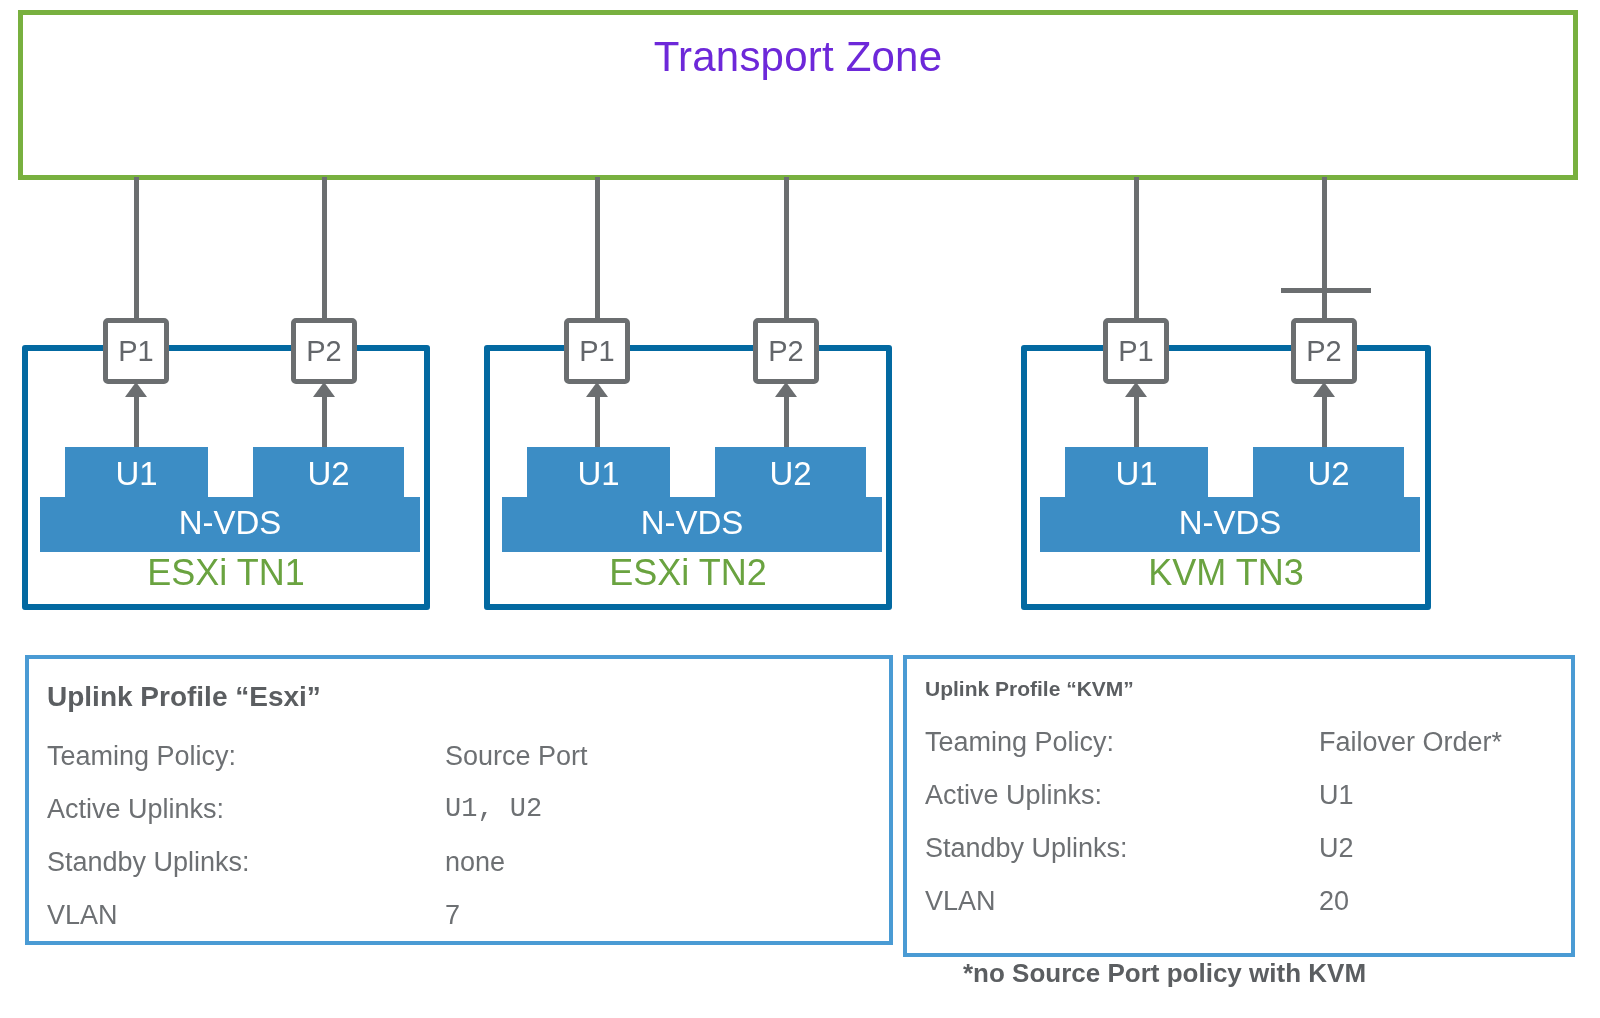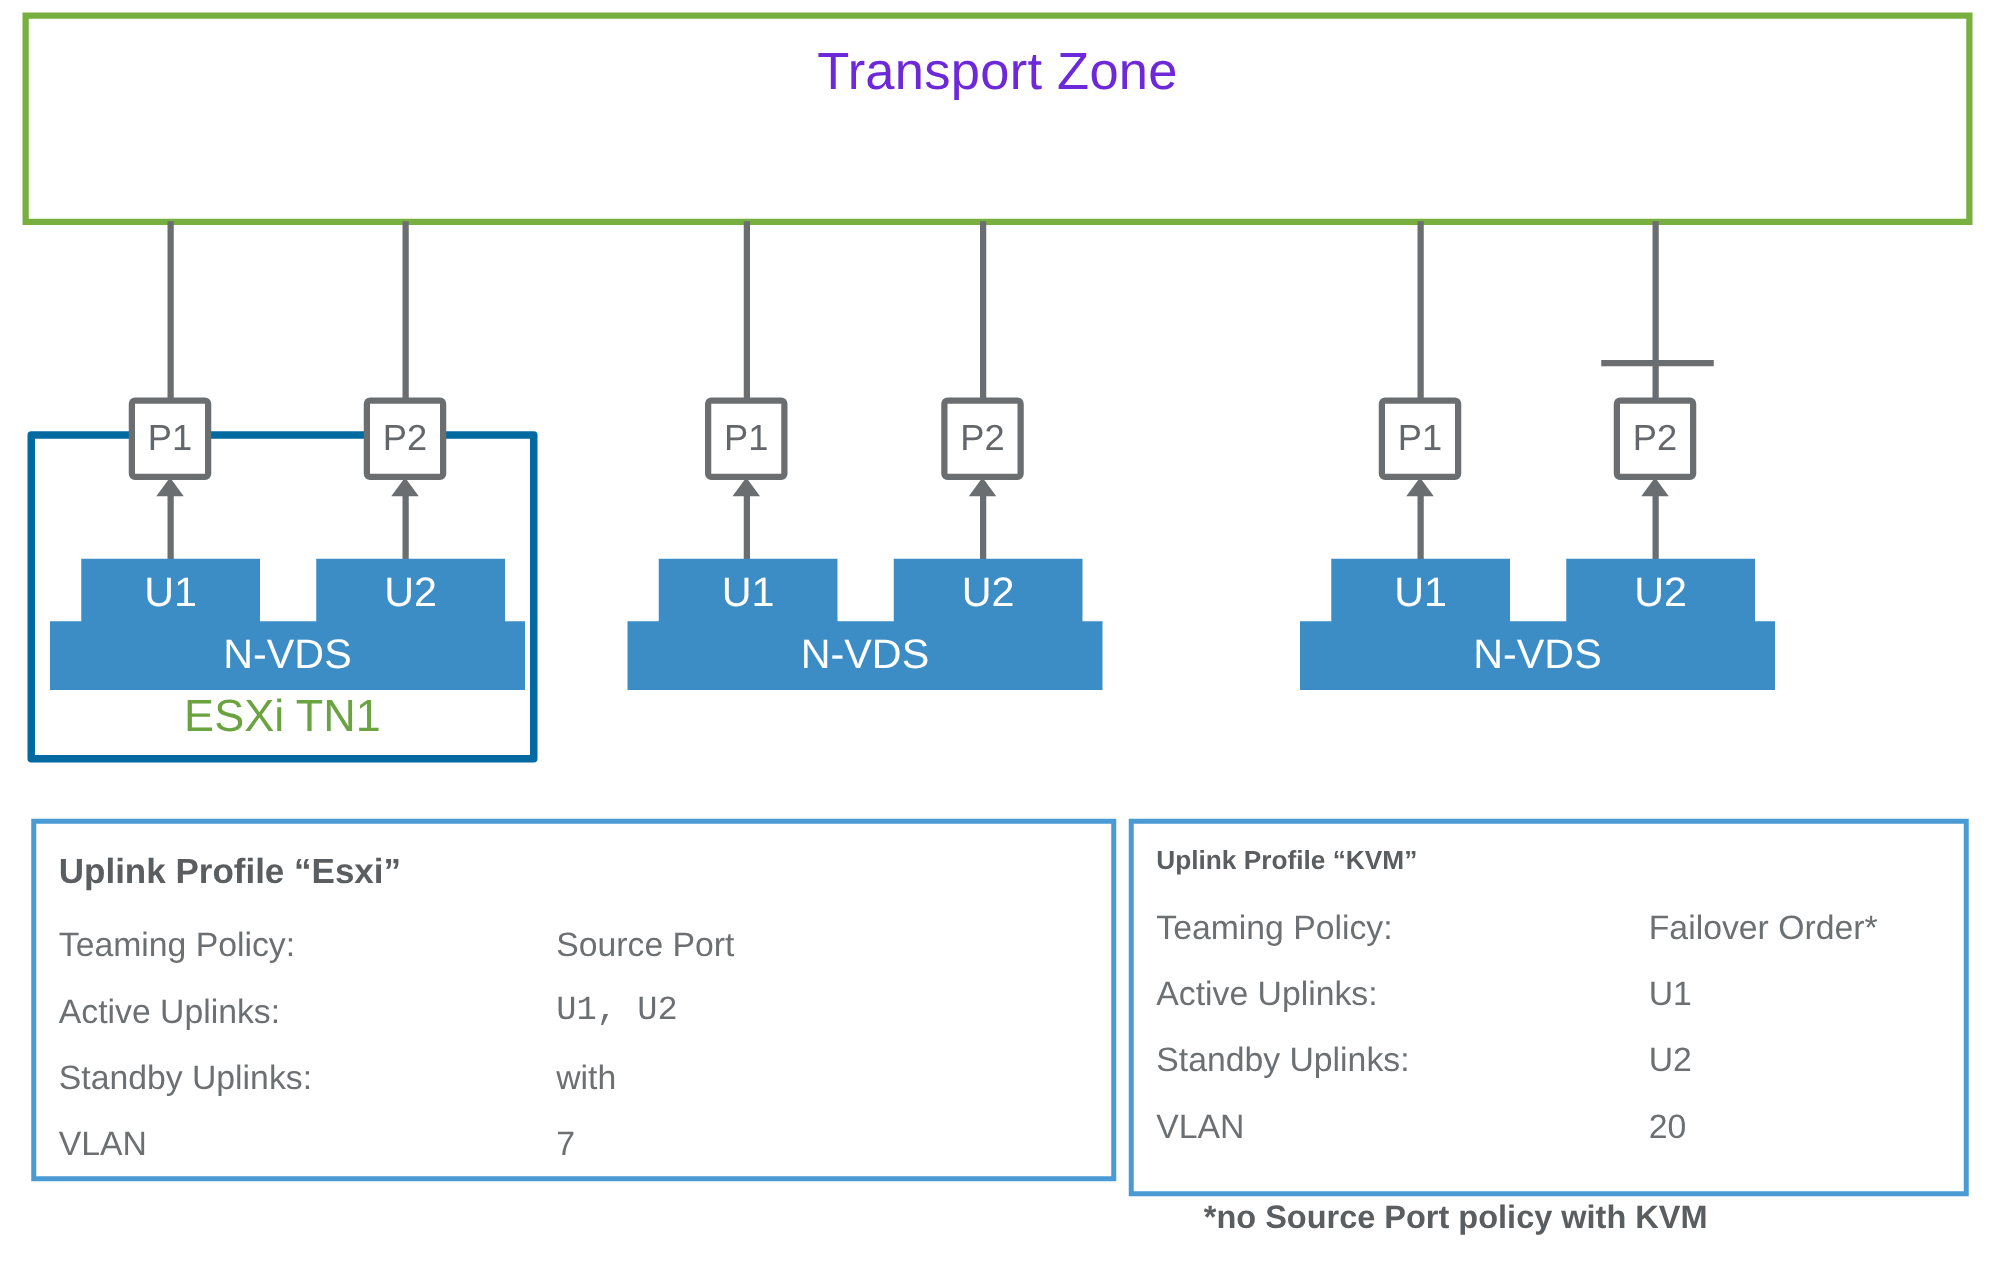--- a/index.html
+++ b/index.html
@@ -192,40 +192,46 @@
   <div class="arrow-shaft" style="left:322px; top:395px; height:55px;"></div>
   <div class="arrow-head" style="left:313px; top:382px;"></div>
 
   <div class="nvds-tab" style="left:65px;  top:447px; width:143px; height:52px;"></div>
   <div class="nvds-tab" style="left:253px; top:447px; width:151px; height:52px;"></div>
   <div class="nvds-base" style="left:40px;  top:497px; width:380px; height:55px;"></div>
   <div class="nvds-tab-label" style="left:65px; top:455px; width:143px;">U1</div>
   <div class="nvds-tab-label" style="left:253px; top:455px; width:151px;">U2</div>
   <div class="nvds-base-label" style="left:40px; top:504px; width:380px;">N-VDS</div>
 
+  <div class="tn-box" style="left:484px; top:345px; width:408px; height:265px;">
+    <div class="tn-label">ESXi TN2</div>
+  </div>
 
   <div class="p-box" style="left:564px; top:318px;">
     <span>P1</span>
   </div>
   <div class="p-box" style="left:753px; top:318px;">
     <span>P2</span>
   </div>
 
   <div class="arrow-shaft" style="left:595px; top:395px; height:55px;"></div>
   <div class="arrow-head" style="left:586px; top:382px;"></div>
   <div class="arrow-shaft" style="left:784px; top:395px; height:55px;"></div>
   <div class="arrow-head" style="left:775px; top:382px;"></div>
 
   <div class="nvds-tab" style="left:527px; top:447px; width:143px; height:52px;"></div>
   <div class="nvds-tab" style="left:715px; top:447px; width:151px; height:52px;"></div>
   <div class="nvds-base" style="left:502px; top:497px; width:380px; height:55px;"></div>
   <div class="nvds-tab-label" style="left:527px; top:455px; width:143px;">U1</div>
   <div class="nvds-tab-label" style="left:715px; top:455px; width:151px;">U2</div>
   <div class="nvds-base-label" style="left:502px; top:504px; width:380px;">N-VDS</div>
 
+  <div class="tn-box" style="left:1021px; top:345px; width:410px; height:265px;">
+    <div class="tn-label">KVM TN3</div>
+  </div>
 
   <div class="p-box" style="left:1103px; top:318px;">
     <span>P1</span>
   </div>
   <div class="p-box" style="left:1291px; top:318px;">
     <span>P2</span>
   </div>
 
   <div class="arrow-shaft" style="left:1134px; top:395px; height:55px;"></div>
   <div class="arrow-head" style="left:1125px; top:382px;"></div>
@@ -245,21 +251,21 @@
     <div class="profile-row" style="top:82px;">
       <span class="key" style="left:18px;">Teaming Policy:</span>
       <span class="val" style="left:392px;">Source Port</span>
     </div>
     <div class="profile-row" style="top:135px;">
       <span class="key" style="left:18px;">Active Uplinks:</span>
       <span class="val" style="left:392px;font-family:Liberation Mono, monospace;">U1, U2</span>
     </div>
     <div class="profile-row" style="top:188px;">
       <span class="key" style="left:18px;">Standby Uplinks:</span>
-      <span class="val" style="left:392px;">with</span>
+      <span class="val" style="left:392px;">none</span>
     </div>
     <div class="profile-row" style="top:241px;">
       <span class="key" style="left:18px;">VLAN</span>
       <span class="val" style="left:392px;">7</span>
     </div>
   </div>
 
   <div class="profile-box" style="left:903px; top:655px; width:672px; height:302px;">
     <div class="profile-title kvm" style="left:18px; top:18px;">Uplink Profile “KVM”</div>
 

